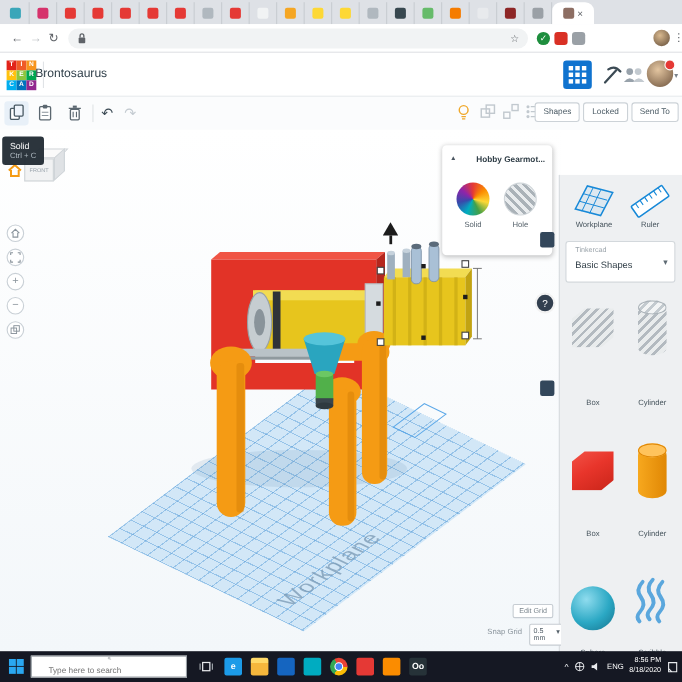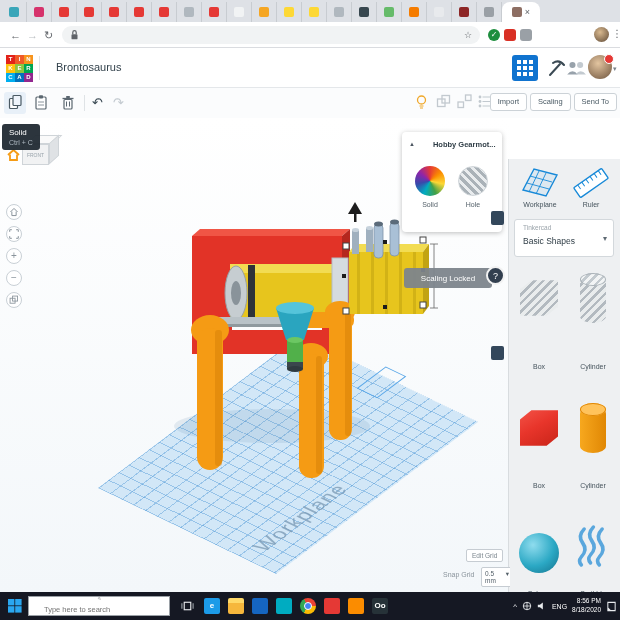--- a/index.html
+++ b/index.html
@@ -30,21 +30,21 @@
              background:radial-gradient(circle at 40% 35%,#d9b98f,#7d654c 75%);}
   .kebab{position:absolute;left:612px;top:6px;font-size:10px;color:#5f6368;}
 
   
   .appheader{position:absolute;left:0;top:48px;width:620px;height:40px;background:#fff;
              border-bottom:1px solid #e4e7ea;box-sizing:border-box;}
   #tc-logo{position:absolute;left:6px;top:7px;width:27px;height:27px;display:grid;
            grid-template-columns:repeat(3,9px);grid-template-rows:repeat(3,9px);}
   .logo-tile{width:9px;height:9px;color:#fff;font-size:6px;font-weight:bold;text-align:center;line-height:9px;}
   .hdr-div{position:absolute;left:39px;top:8px;width:1px;height:24px;background:#e0e3e6;}
-  .doc-title{position:absolute;left:56px;top:13px;font-size:11px;color:#33424c;}
+  .doc-title{position:absolute;left:32px;top:13px;font-size:11px;color:#33424c;}
   .grid-btn{position:absolute;left:512px;top:7px;width:26px;height:26px;background:#1073cf;border-radius:3px;}
   .grid-btn::before{content:"";position:absolute;left:5px;top:5px;width:4px;height:4px;background:#fff;
     box-shadow:6px 0 #fff,12px 0 #fff,0 6px #fff,6px 6px #fff,12px 6px #fff,0 12px #fff,6px 12px #fff,12px 12px #fff;}
   .hdr-ico{position:absolute;top:10px;}
   .tc-avatar{position:absolute;left:588px;top:7px;width:24px;height:24px;border-radius:50%;
              background:radial-gradient(circle at 42% 35%,#e3c5a0,#8a6f55 75%);}
   .tc-badge{position:absolute;left:604px;top:6px;width:8px;height:8px;border-radius:50%;
             background:#e53935;border:1px solid #fff;}
   .tc-caret{position:absolute;left:613px;top:17px;font-size:7px;color:#7a838c;}
 
@@ -323,22 +323,22 @@
       <circle cx="3" cy="12" r="1.4" fill="#c2c9cf"></circle>
       <path d="M5.5,3 h8 M5.5,7.5 h8 M5.5,12 h8" stroke="#c2c9cf" stroke-width="1.2"></path>
     </svg>
     <svg class="tb-ico" style="left:495px;" width="15" height="15" viewBox="0 0 16 14">
       <path d="M1.5,12 L6.5,4 V12 Z" fill="#b9c4cc"></path>
       <path d="M14.5,12 L9.5,4 V12 Z" fill="none" stroke="#b9c4cc" stroke-width="1.1"></path>
       <path d="M8,1 v12" stroke="#b9c4cc" stroke-width="1" stroke-dasharray="2,1.5"></path>
     </svg>
 
     <div class="act-btns">
-      <div class="act-btn">Import</div>
-      <div class="act-btn">Scaling</div>
+      <div class="act-btn">Shapes</div>
+      <div class="act-btn">Locked</div>
       <div class="act-btn">Send To</div>
     </div>
   </div>
 
   <div class="copy-tip">
     <div class="t1">Solid</div>
     <div class="t2">Ctrl + C</div>
   </div>
 
   <div class="canvas">
@@ -463,21 +463,20 @@
           <circle cx="5.5" cy="5" r="3.6" fill="none" stroke="#b9c4cc" stroke-width="1.3"></circle>
           <path d="M3.8,10.5 h3.4 M4.3,12.5 h2.4" stroke="#b9c4cc" stroke-width="1.1"></path>
         </svg>
       </div>
       <div class="swatch sw-solid"></div>
       <div class="swatch sw-hole"></div>
       <div class="sw-label" style="left:13px;">Solid</div>
       <div class="sw-label" style="left:56px;">Hole</div>
     </div>
 
-    <div class="scaling">Scaling Locked</div>
     <div class="sc-help">?</div>
 
     <div class="editgrid">Edit Grid</div>
     <div class="snaplabel">Snap Grid</div>
     <div class="snapval">
       <span>0.5 mm</span>
       <span>▾</span>
     </div>
   </div>
 

